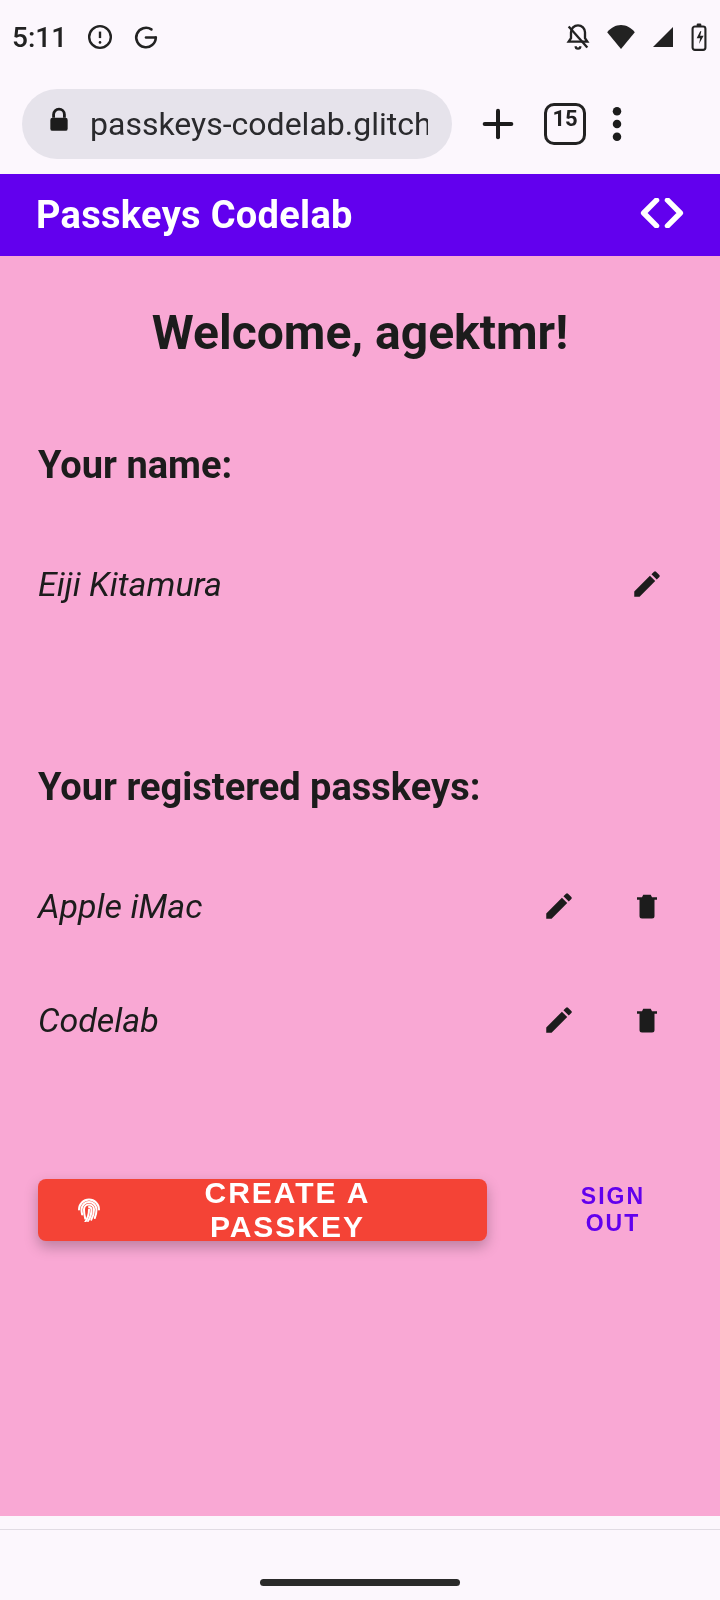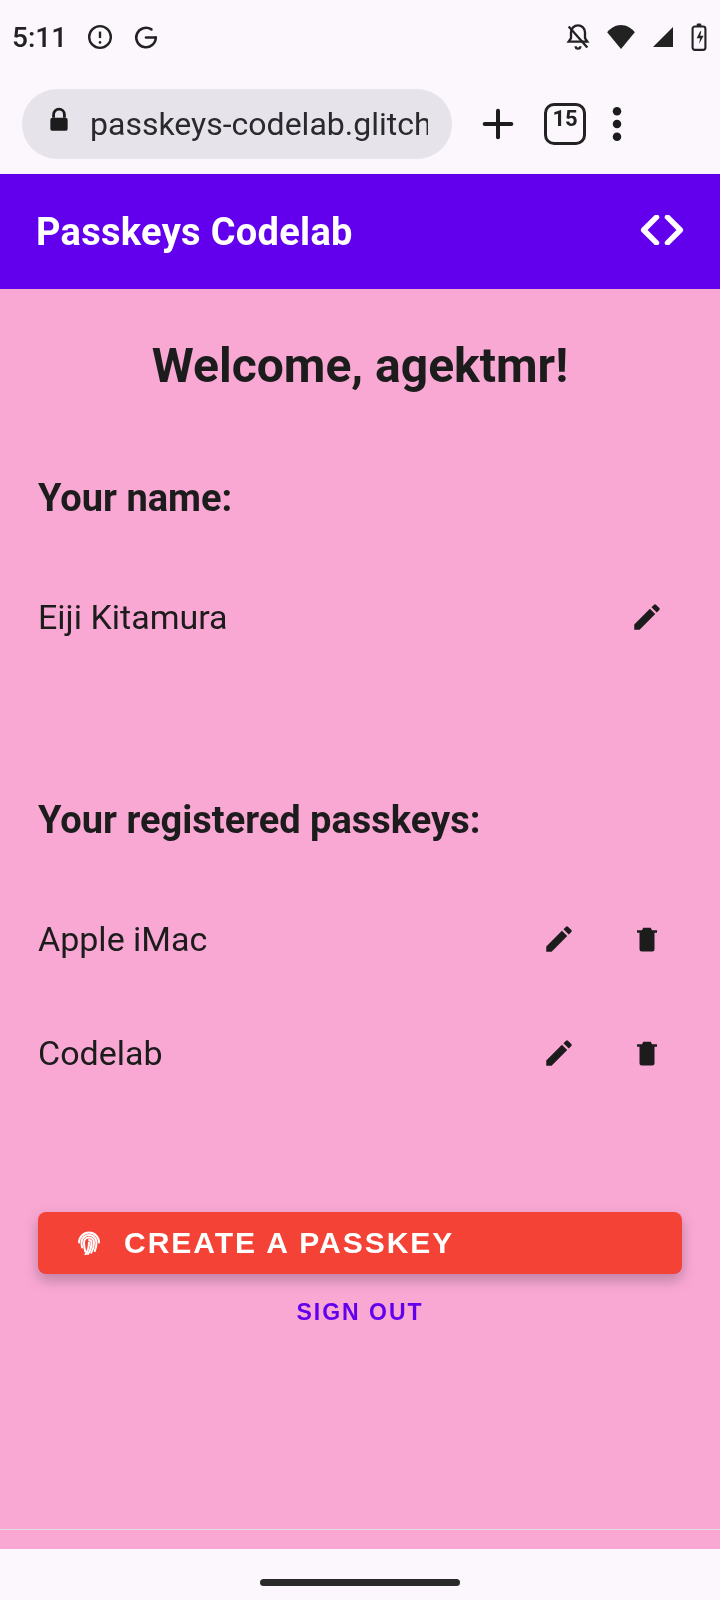--- a/index.html
+++ b/index.html
@@ -52,21 +52,21 @@
     width:42px;height:42px;border:3.5px solid #222;border-radius:10px;
     display:flex;align-items:flex-start;justify-content:center;
     font-size:22px;font-weight:700;color:#222;
   }
   .icon-btn{display:flex;align-items:center;justify-content:center;}
 
   
   .app-header{
     background:var(--purple);
     color:#fff;
-    height:115px;
+    height:82px;
     display:flex;align-items:center;
     padding:0 36px;
     box-shadow:0 4px 6px rgba(0,0,0,.15);
   }
   .app-header h1{
     margin:0;font-size:38px;font-weight:700;letter-spacing:.3px;
   }
   .app-header .code-icon{margin-left:auto;}
 
   
@@ -78,25 +78,25 @@
   }
   .section-label{
     font-size:38px;font-weight:700;
     margin:12px 0 62px;
   }
   .row{
     display:flex;align-items:center;
     font-size:34px;font-weight:400;
     margin-bottom:44px;
   }
-  .row .val{flex:1;}
+  .row .val{flex:1;font-style:italic;}
   .row .icon-btn{width:70px;height:70px;}
   .row .icon-btn + .icon-btn{margin-left:18px;}
   .spacer-lg{height:90px;}
-  .buttons{display:flex;flex-direction:column;gap:24px;padding-top:80px;}
+  .buttons{display:flex;flex-direction:row;align-items:center;gap:57px;padding-top:80px;}
   .btn-primary{
     background:var(--red);color:#fff;border:none;
     font-size:30px;font-weight:700;letter-spacing:2px;
     padding:0 36px;height:62px;border-radius:8px;
     display:flex;align-items:center;gap:20px;
     box-shadow:0 6px 14px rgba(0,0,0,.25);
     cursor:pointer;
   }
   .btn-text{
     background:none;border:none;color:var(--purple);

